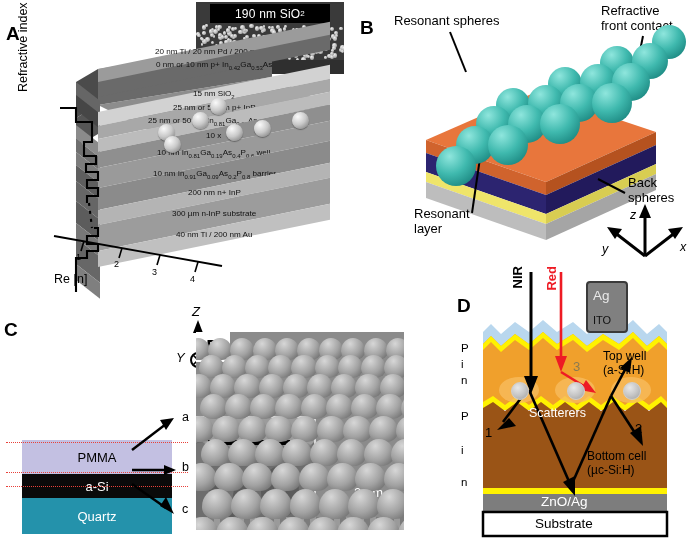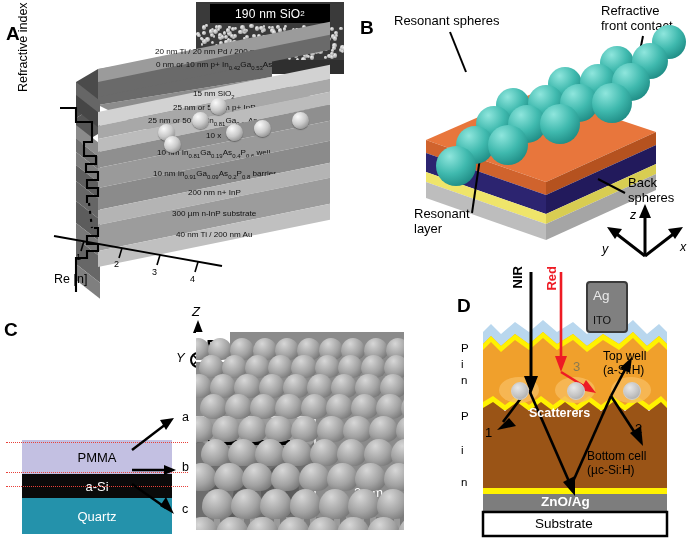--- a/index.html
+++ b/index.html
@@ -74,21 +74,21 @@
   #semC .sbar{position:absolute;background:#000;height:5px;}
   #semC .sbtxt{position:absolute;color:#000;font-size:11px;}
   #semC .sbtxt2{position:absolute;color:#fff;font-size:13px;}
   #semC .strip{position:absolute;left:0;bottom:0;width:100%;height:13px;
         background:repeating-linear-gradient(90deg,#7c7c7c 0 6px,#9a9a9a 6px 12px);}
 
   
   #panelD{left:455px;top:292px;width:237px;height:246px;}
   #D-body{position:absolute;left:28px;top:18px;width:184px;height:215px;}
   .dtxt{position:absolute;font-size:11.5px;line-height:1.12;}
-  .dtxtw{position:absolute;font-size:12.5px;color:#fff;font-weight:bold;}
+  .dtxtw{position:absolute;font-size:12.5px;color:#fff;font-weight:normal;}
   .vert{writing-mode:vertical-rl;transform:rotate(180deg);}
   .scat{position:absolute;width:16px;height:16px;border-radius:50%;
         background:radial-gradient(circle at 36% 30%,#e8e8e8,#c3c3c3 55%,#9d9d9d 100%);
         border:1px solid #cfcfcf;}
   svg.ov{position:absolute;left:0;top:0;overflow:visible;}
 </style>
 </head>
 <body>
 
 <div class="panel" id="panelA">

